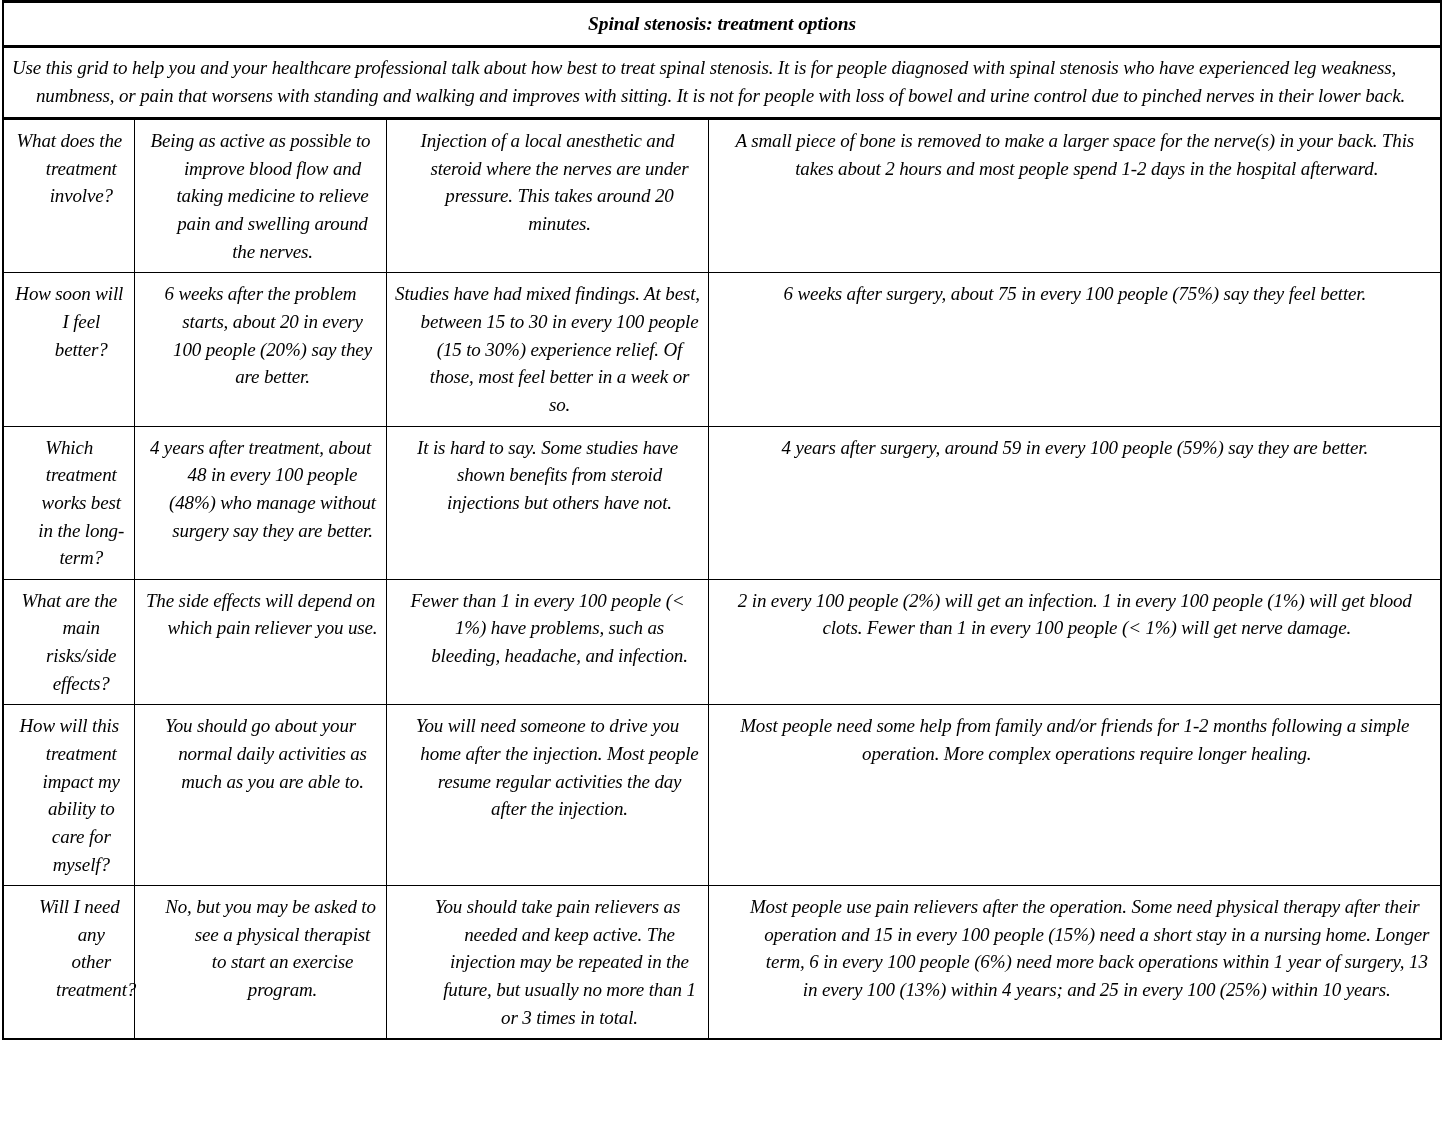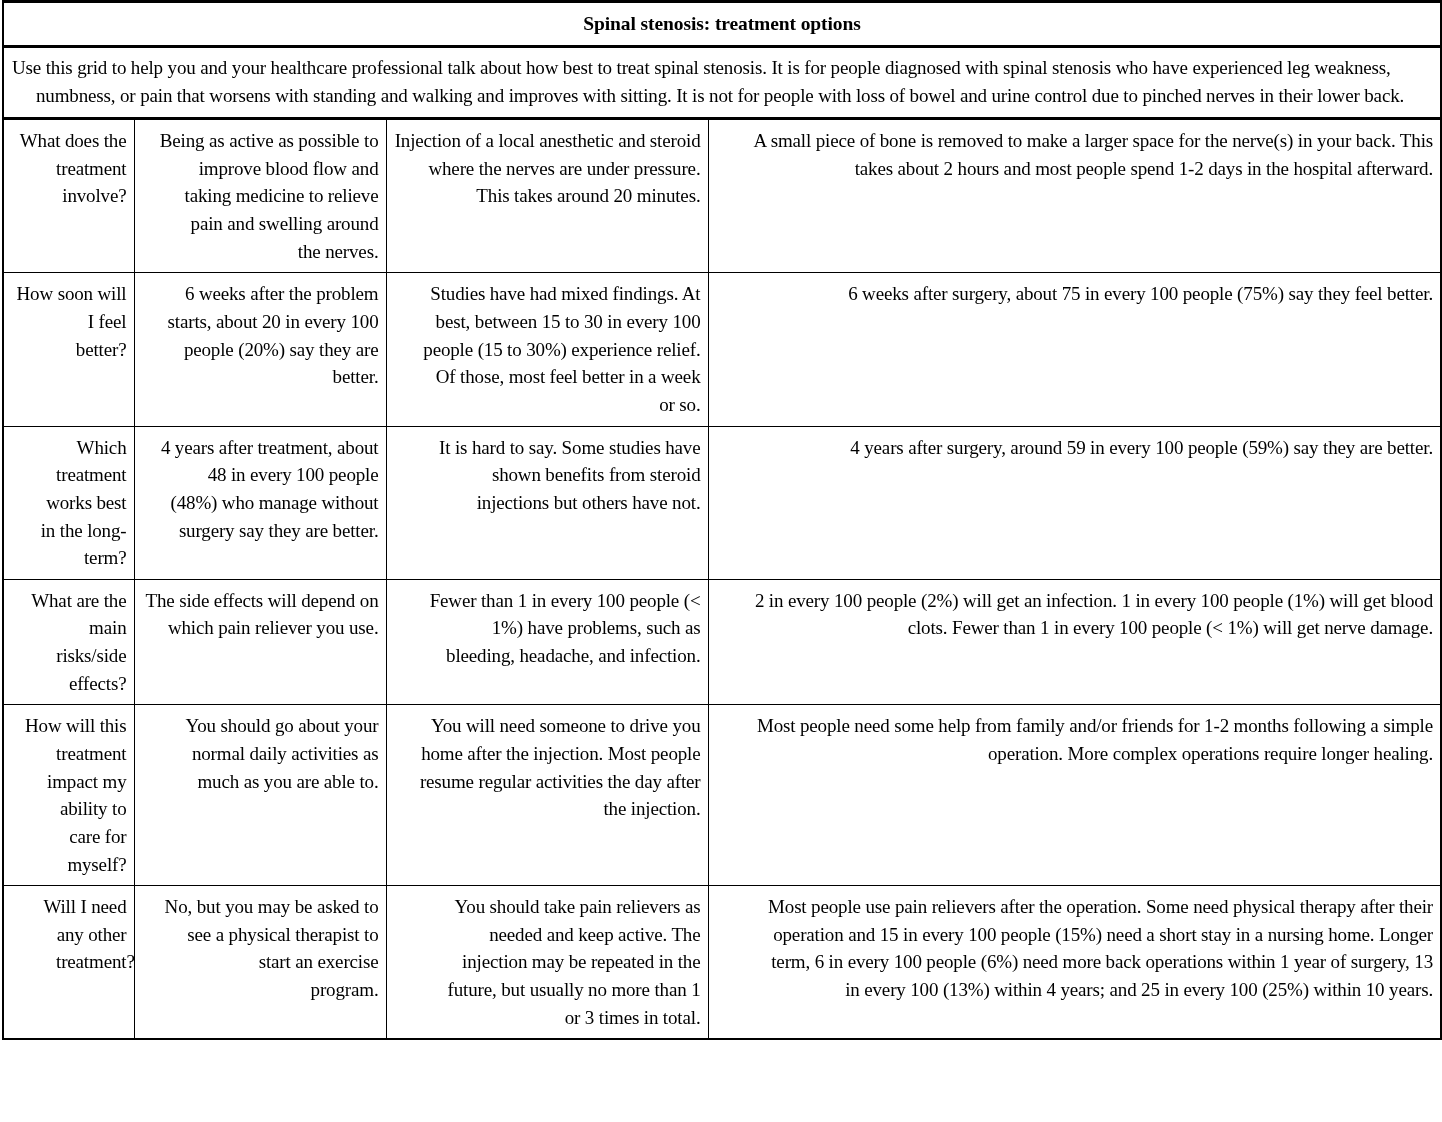--- a/index.html
+++ b/index.html
@@ -12,20 +12,21 @@
     height: 1122px;
     font-family: "Liberation Serif", "DejaVu Serif", serif;
     color: #000000;
     overflow: hidden;
   }
   .sheet {
     width: 1442px;
     height: 888px;
     box-sizing: border-box;
     position: relative;
+    font-style: italic;
   }
   table.grid {
     width: 1438px;
     margin: 0 2px;
     border-collapse: collapse;
     table-layout: fixed;
   }
   
   .title-cell {
     border-top: 3px solid #000;
@@ -69,21 +70,21 @@
   .head-cell.mid { border-left: none; border-right: none; }
   .head-cell.first { border-right: none; }
   .head-cell.last  { border-left: none; }
   
   td.cell {
     border: 1.5px solid #000;
     font-size: 19px;
     line-height: 1.455;
     vertical-align: top;
     padding: 7px 7px 7px 8px;
-    text-align: right;
+    text-align: center;
   }
   td.cell.edge-left  { border-left-width: 2px; }
   td.cell.edge-right { border-right-width: 2px; }
   tr.row-last td.cell { border-bottom-width: 2.5px; padding-left: 28px; }
   .c0 { width: 131px; }
   .c1 { width: 252px; }
   .c2 { width: 322px; }
   .c3 { width: 733px; }
 </style>
 </head>

